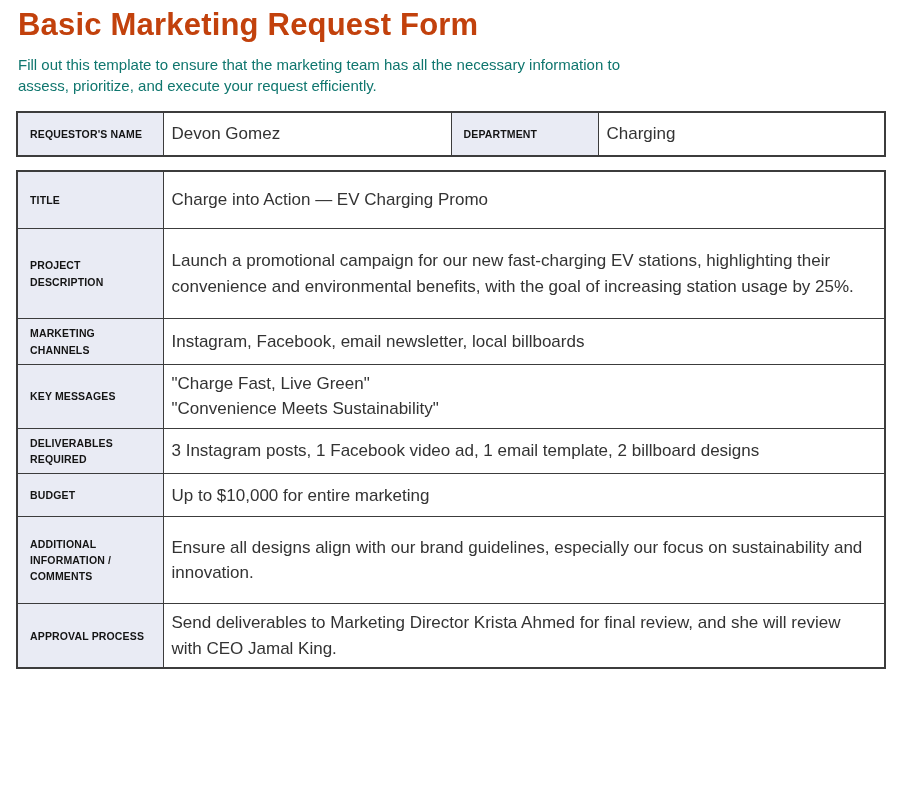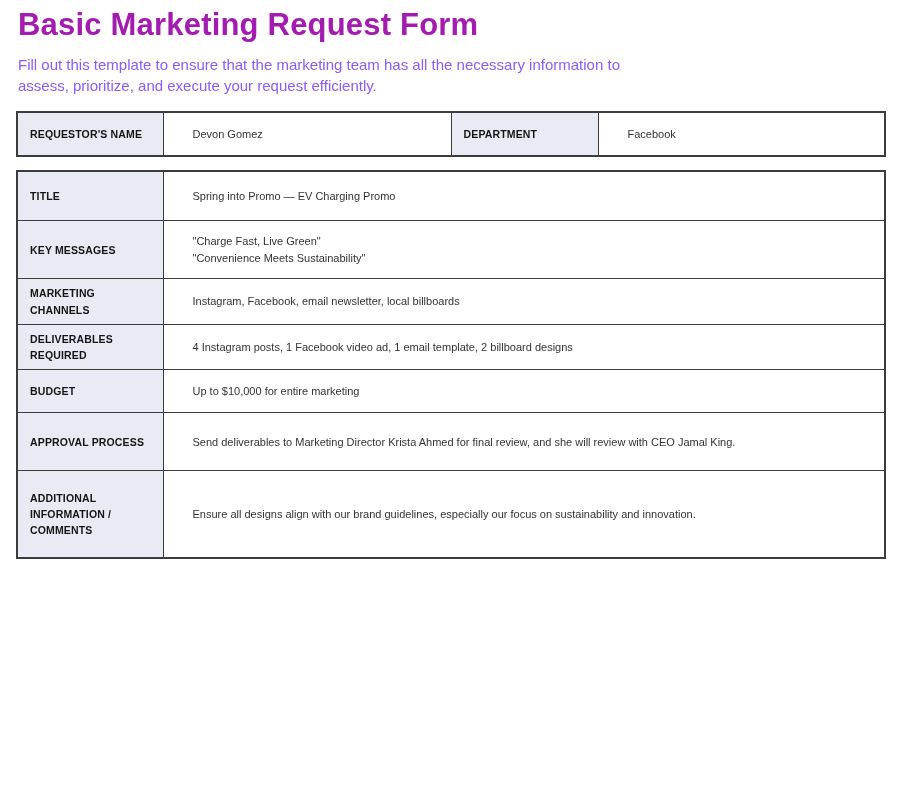--- a/index.html
+++ b/index.html
@@ -13,29 +13,29 @@
     height: 787px;
     box-sizing: border-box;
     padding: 2px 16px 0 16px;
     background: #ffffff;
   }
   .page-title {
     margin: 4px 0 0 2px;
     font-size: 31px;
     font-weight: 700;
     letter-spacing: 0.2px;
-    color: #a21caf;
+    color: #c2410c;
     line-height: 1.25;
   }
   .page-subtitle {
     margin: 9px 0 12px 2px;
     max-width: 648px;
     font-size: 15px;
     line-height: 21px;
-    color: #8b5cf6;
+    color: #0f766e;
   }
   table.form {
     width: 868px;
     border-collapse: collapse;
     table-layout: fixed;
     border: 2px solid #3c3c3c;
   }
   table.form-contact { margin-top: 15px; }
   table.form-request { margin-top: 13px; }
   td {
@@ -48,23 +48,23 @@
     font-size: 10.5px;
     font-weight: 700;
     color: #141414;
     letter-spacing: 0.15px;
     padding: 6px 10px 6px 12px;
     line-height: 1.55;
     text-transform: uppercase;
   }
   td.val {
     background: #ffffff;
-    font-size: 11px;
+    font-size: 17px;
     color: #333333;
-    padding: 6px 12px 6px 29px;
+    padding: 6px 12px 6px 8px;
     line-height: 1.5;
   }
 </style>
 </head>
 <body>
 
 <div class="page">
 
   <h1 class="page-title">Basic Marketing Request Form</h1>
   <p class="page-subtitle">Fill out this template to ensure that the marketing team has all the necessary information to assess, prioritize, and execute your request efficiently.</p>
@@ -74,60 +74,64 @@
       <col style="width:146px">
         <col style="width:288px">
         <col style="width:147px">
         <col style="width:287px">
     </colgroup>
     <tbody>
         <tr style="height:44px">
       <td class="lbl">REQUESTOR'S NAME</td>
       <td class="val">Devon Gomez</td>
       <td class="lbl">DEPARTMENT</td>
-      <td class="val">Facebook</td>
+      <td class="val">Charging</td>
     </tr>
   </tbody>
     </table>
 
   <table class="form form-request">
     <colgroup>
       <col style="width:146px">
         <col style="width:288px">
         <col style="width:147px">
         <col style="width:287px">
     </colgroup>
     <tbody>
-        <tr style="height:50px">
+        <tr style="height:58px">
       <td class="lbl">TITLE</td>
-      <td class="val" colspan="3">Spring into Promo — EV Charging Promo</td>
+      <td class="val" colspan="3">Charge into Action — EV Charging Promo</td>
+    </tr>
+    <tr style="height:90px">
+      <td class="lbl">PROJECT DESCRIPTION</td>
+      <td class="val" colspan="3">Launch a promotional campaign for our new fast-charging EV stations, highlighting their convenience and environmental benefits, with the goal of increasing station usage by 25%.</td>
+    </tr>
+    <tr style="height:44px">
+      <td class="lbl">MARKETING CHANNELS</td>
+      <td class="val" colspan="3">Instagram, Facebook, email newsletter, local billboards</td>
     </tr>
     <tr style="height:58px">
       <td class="lbl">KEY MESSAGES</td>
       <td class="val" colspan="3">
         <div>"Charge Fast, Live Green"</div>
         <div>"Convenience Meets Sustainability"</div>
       </td>
     </tr>
-    <tr style="height:44px">
-      <td class="lbl">MARKETING CHANNELS</td>
-      <td class="val" colspan="3">Instagram, Facebook, email newsletter, local billboards</td>
-    </tr>
     <tr style="height:45px">
       <td class="lbl">DELIVERABLES REQUIRED</td>
-      <td class="val" colspan="3">4 Instagram posts, 1 Facebook video ad, 1 email template, 2 billboard designs</td>
+      <td class="val" colspan="3">3 Instagram posts, 1 Facebook video ad, 1 email template, 2 billboard designs</td>
     </tr>
     <tr style="height:43px">
       <td class="lbl">BUDGET</td>
       <td class="val" colspan="3">Up to $10,000 for entire marketing</td>
     </tr>
+    <tr style="height:87px">
+      <td class="lbl">ADDITIONAL INFORMATION / COMMENTS</td>
+      <td class="val" colspan="3">Ensure all designs align with our brand guidelines, especially our focus on sustainability and innovation.</td>
+    </tr>
     <tr style="height:58px">
       <td class="lbl">APPROVAL PROCESS</td>
       <td class="val" colspan="3">Send deliverables to Marketing Director Krista Ahmed for final review, and she will review with CEO Jamal King.</td>
-    </tr>
-    <tr style="height:87px">
-      <td class="lbl">ADDITIONAL INFORMATION / COMMENTS</td>
-      <td class="val" colspan="3">Ensure all designs align with our brand guidelines, especially our focus on sustainability and innovation.</td>
     </tr>
   </tbody>
     </table>
 
 </div>
 
 </body></html>

